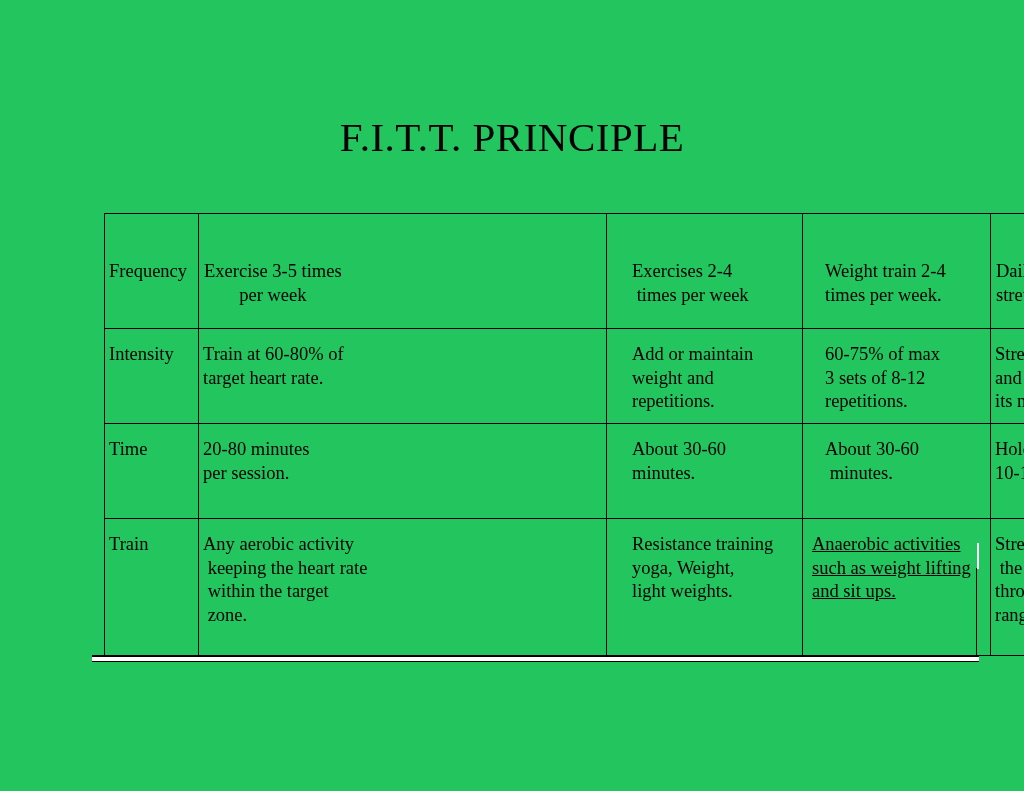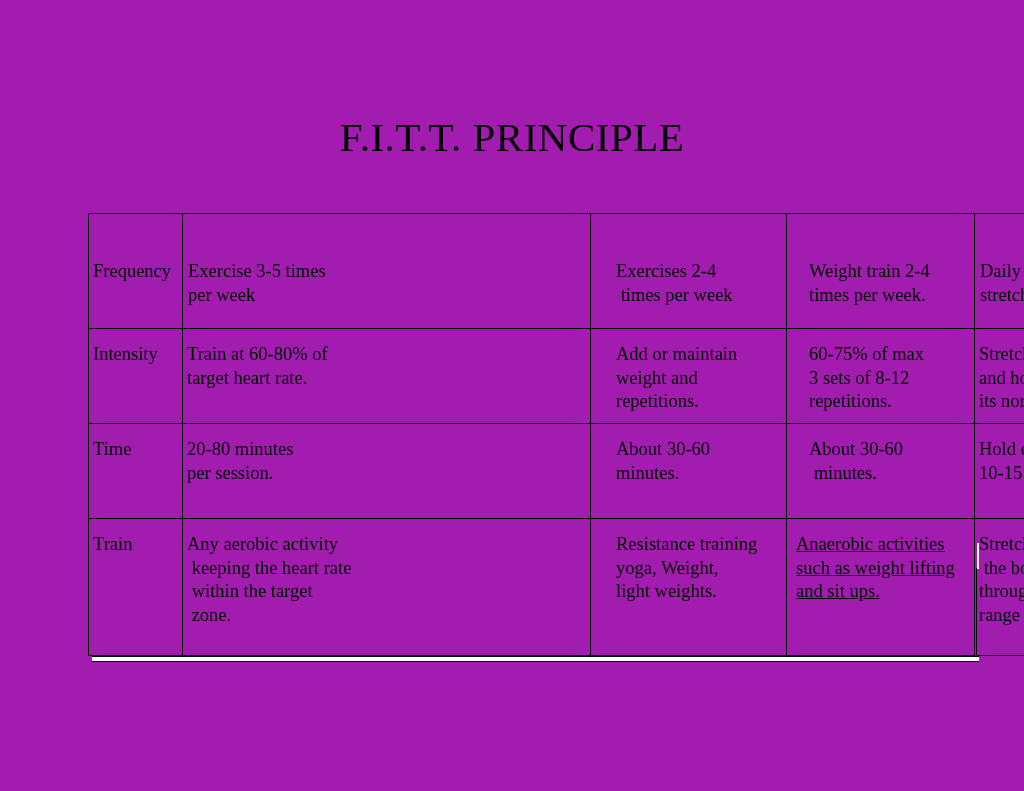--- a/index.html
+++ b/index.html
@@ -13,21 +13,21 @@
     font-family: "Liberation Serif", "DejaVu Serif", serif;
     color: #000000;
     position: relative;
     overflow: hidden;
   }
 
   #page {
     position: relative;
     width: 1024px;
     height: 791px;
-    background: #a21caf;
+    background: #22c55e;
   }
 
   
   .title {
     position: absolute;
     left: 0;
     top: 113px;
     width: 1024px;
     text-align: center;
     font-size: 41px;
@@ -64,21 +64,21 @@
     left: 690px;
     top: 9px;
     width: 3px;
     height: 3px;
     background: #333333;
   }
 
   
   .table-wrap {
     position: absolute;
-    left: 88px;
+    left: 104px;
     top: 213px;
     width: 886px;
     height: 444px;
   }
 
   table.fitt {
     border-collapse: collapse;
     width: 886px;
     table-layout: fixed;
     font-size: 18.5px;
@@ -113,21 +113,21 @@
   }
   
   .lbl .cell-text { left: 4px; }
 
   tr.r1 .cell-text { top: 46px; }
   tr.r2 .cell-text { top: 14px; }
   tr.r3 .cell-text { top: 14px; }
   tr.r4 .cell-text { top: 14px; }
 
   
-  tr.r1 .col2 .cell-text { left: 5px; }
+  tr.r1 .col2 .cell-text { left: 5px; text-align: center; }
   tr.r1 .col3 .cell-text { left: 25px; }
   tr.r1 .col4 .cell-text { left: 22px; }
   tr.r1 .col5 .cell-text { left: 5px; }
 
   tr.r2 .col3 .cell-text { left: 25px; }
   tr.r2 .col4 .cell-text { left: 22px; }
 
   tr.r3 .col3 .cell-text { left: 25px; }
   tr.r3 .col4 .cell-text { left: 22px; }
 

